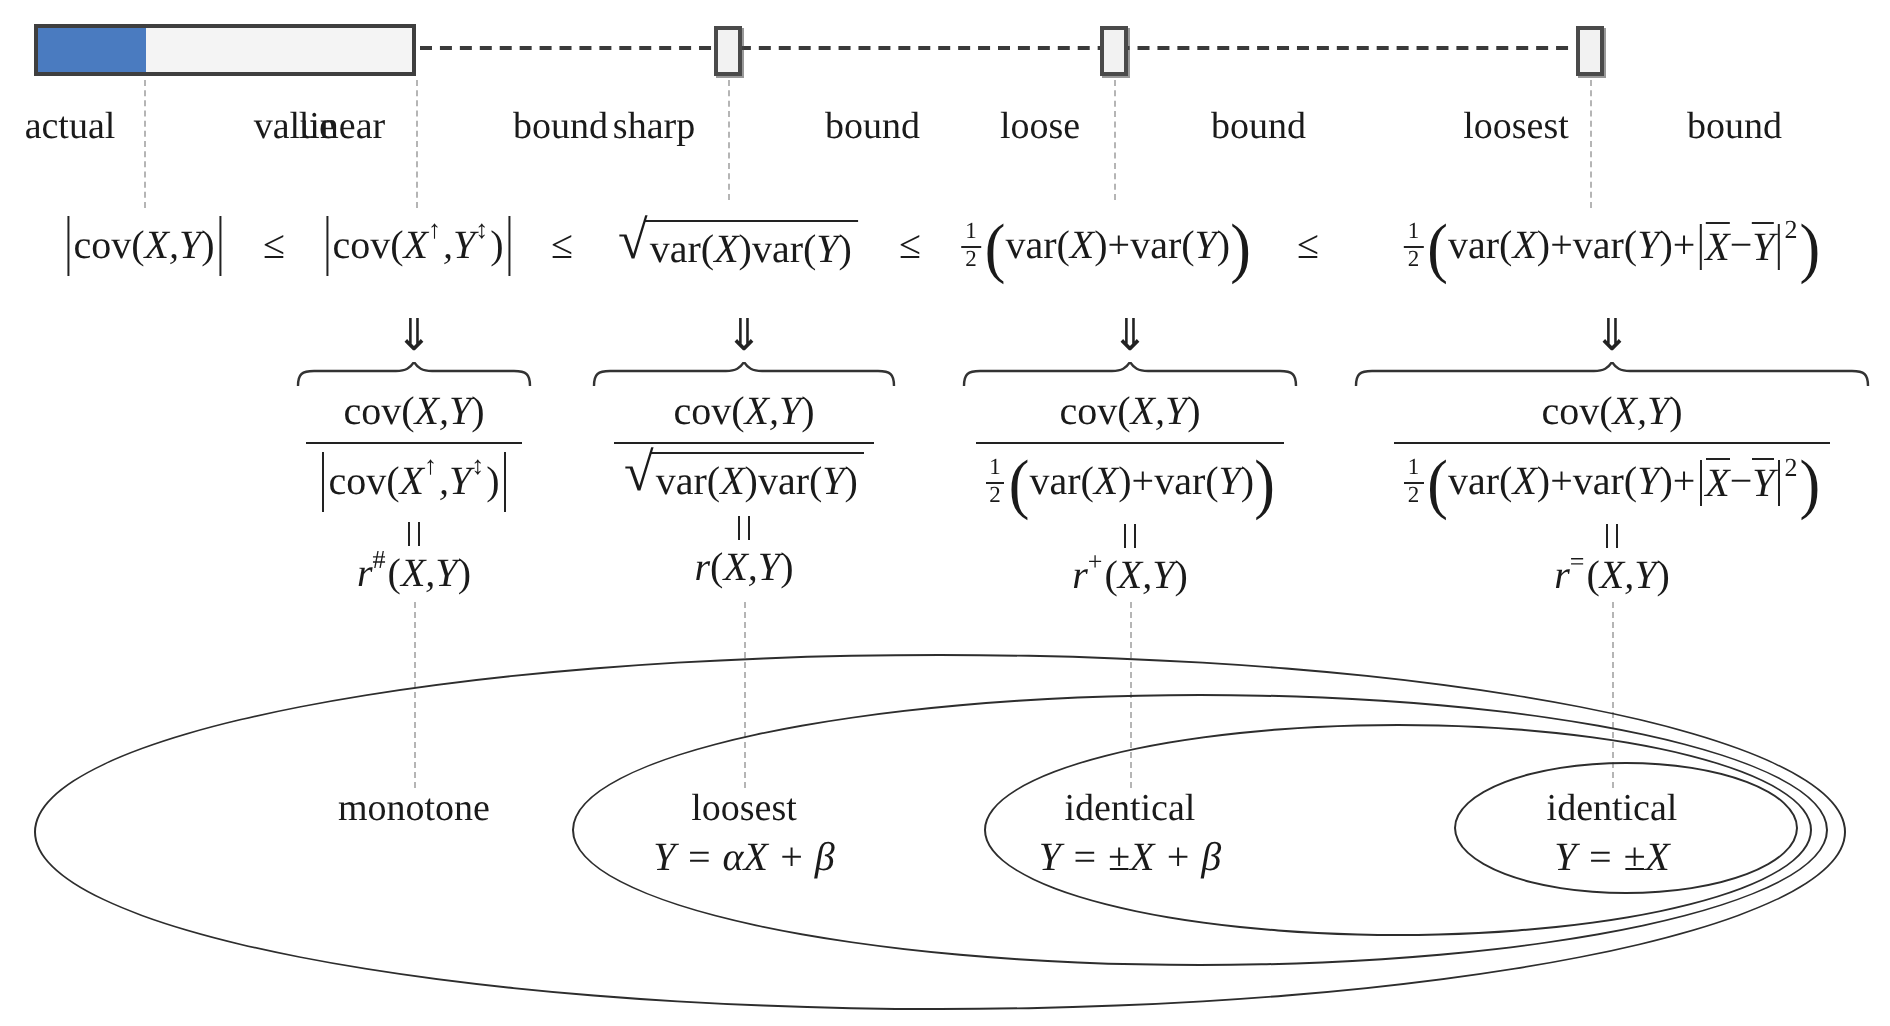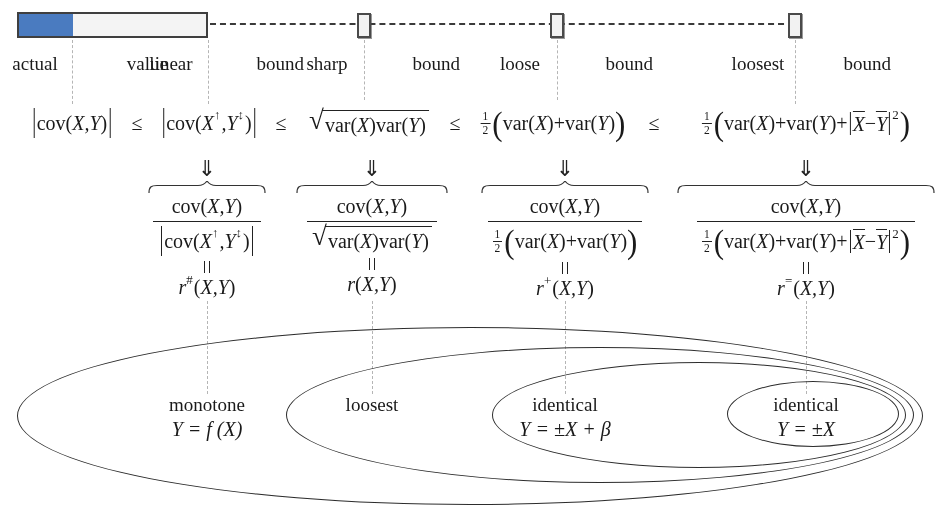--- a/index.html
+++ b/index.html
@@ -296,24 +296,24 @@
   <div class="vguide" style="left:565px;top:301px;height:93px"></div>
   <div class="vguide" style="left:806px;top:301px;height:93px"></div>
 
   <div class="ellipse" style="left:17px;top:327px;width:906px;height:178px"></div>
   <div class="ellipse" style="left:286px;top:347px;width:628px;height:136px"></div>
   <div class="ellipse" style="left:492px;top:362px;width:414px;height:106px"></div>
   <div class="ellipse" style="left:727px;top:381px;width:172px;height:66px"></div>
 
   <div class="vlabel" style="left:207px;top:394px">
     <div>monotone</div>
-    <div class="eqn">Y = f (X)</div>
   </div>
   <div class="vlabel" style="left:372px;top:394px">
     <div>loosest</div>
+    <div class="eqn">Y = αX + β</div>
   </div>
   <div class="vlabel" style="left:565px;top:394px">
     <div>identical</div>
     <div class="eqn">Y = ±X + β</div>
   </div>
   <div class="vlabel" style="left:806px;top:394px">
     <div>identical</div>
     <div class="eqn">Y = ±X</div>
   </div>
 

